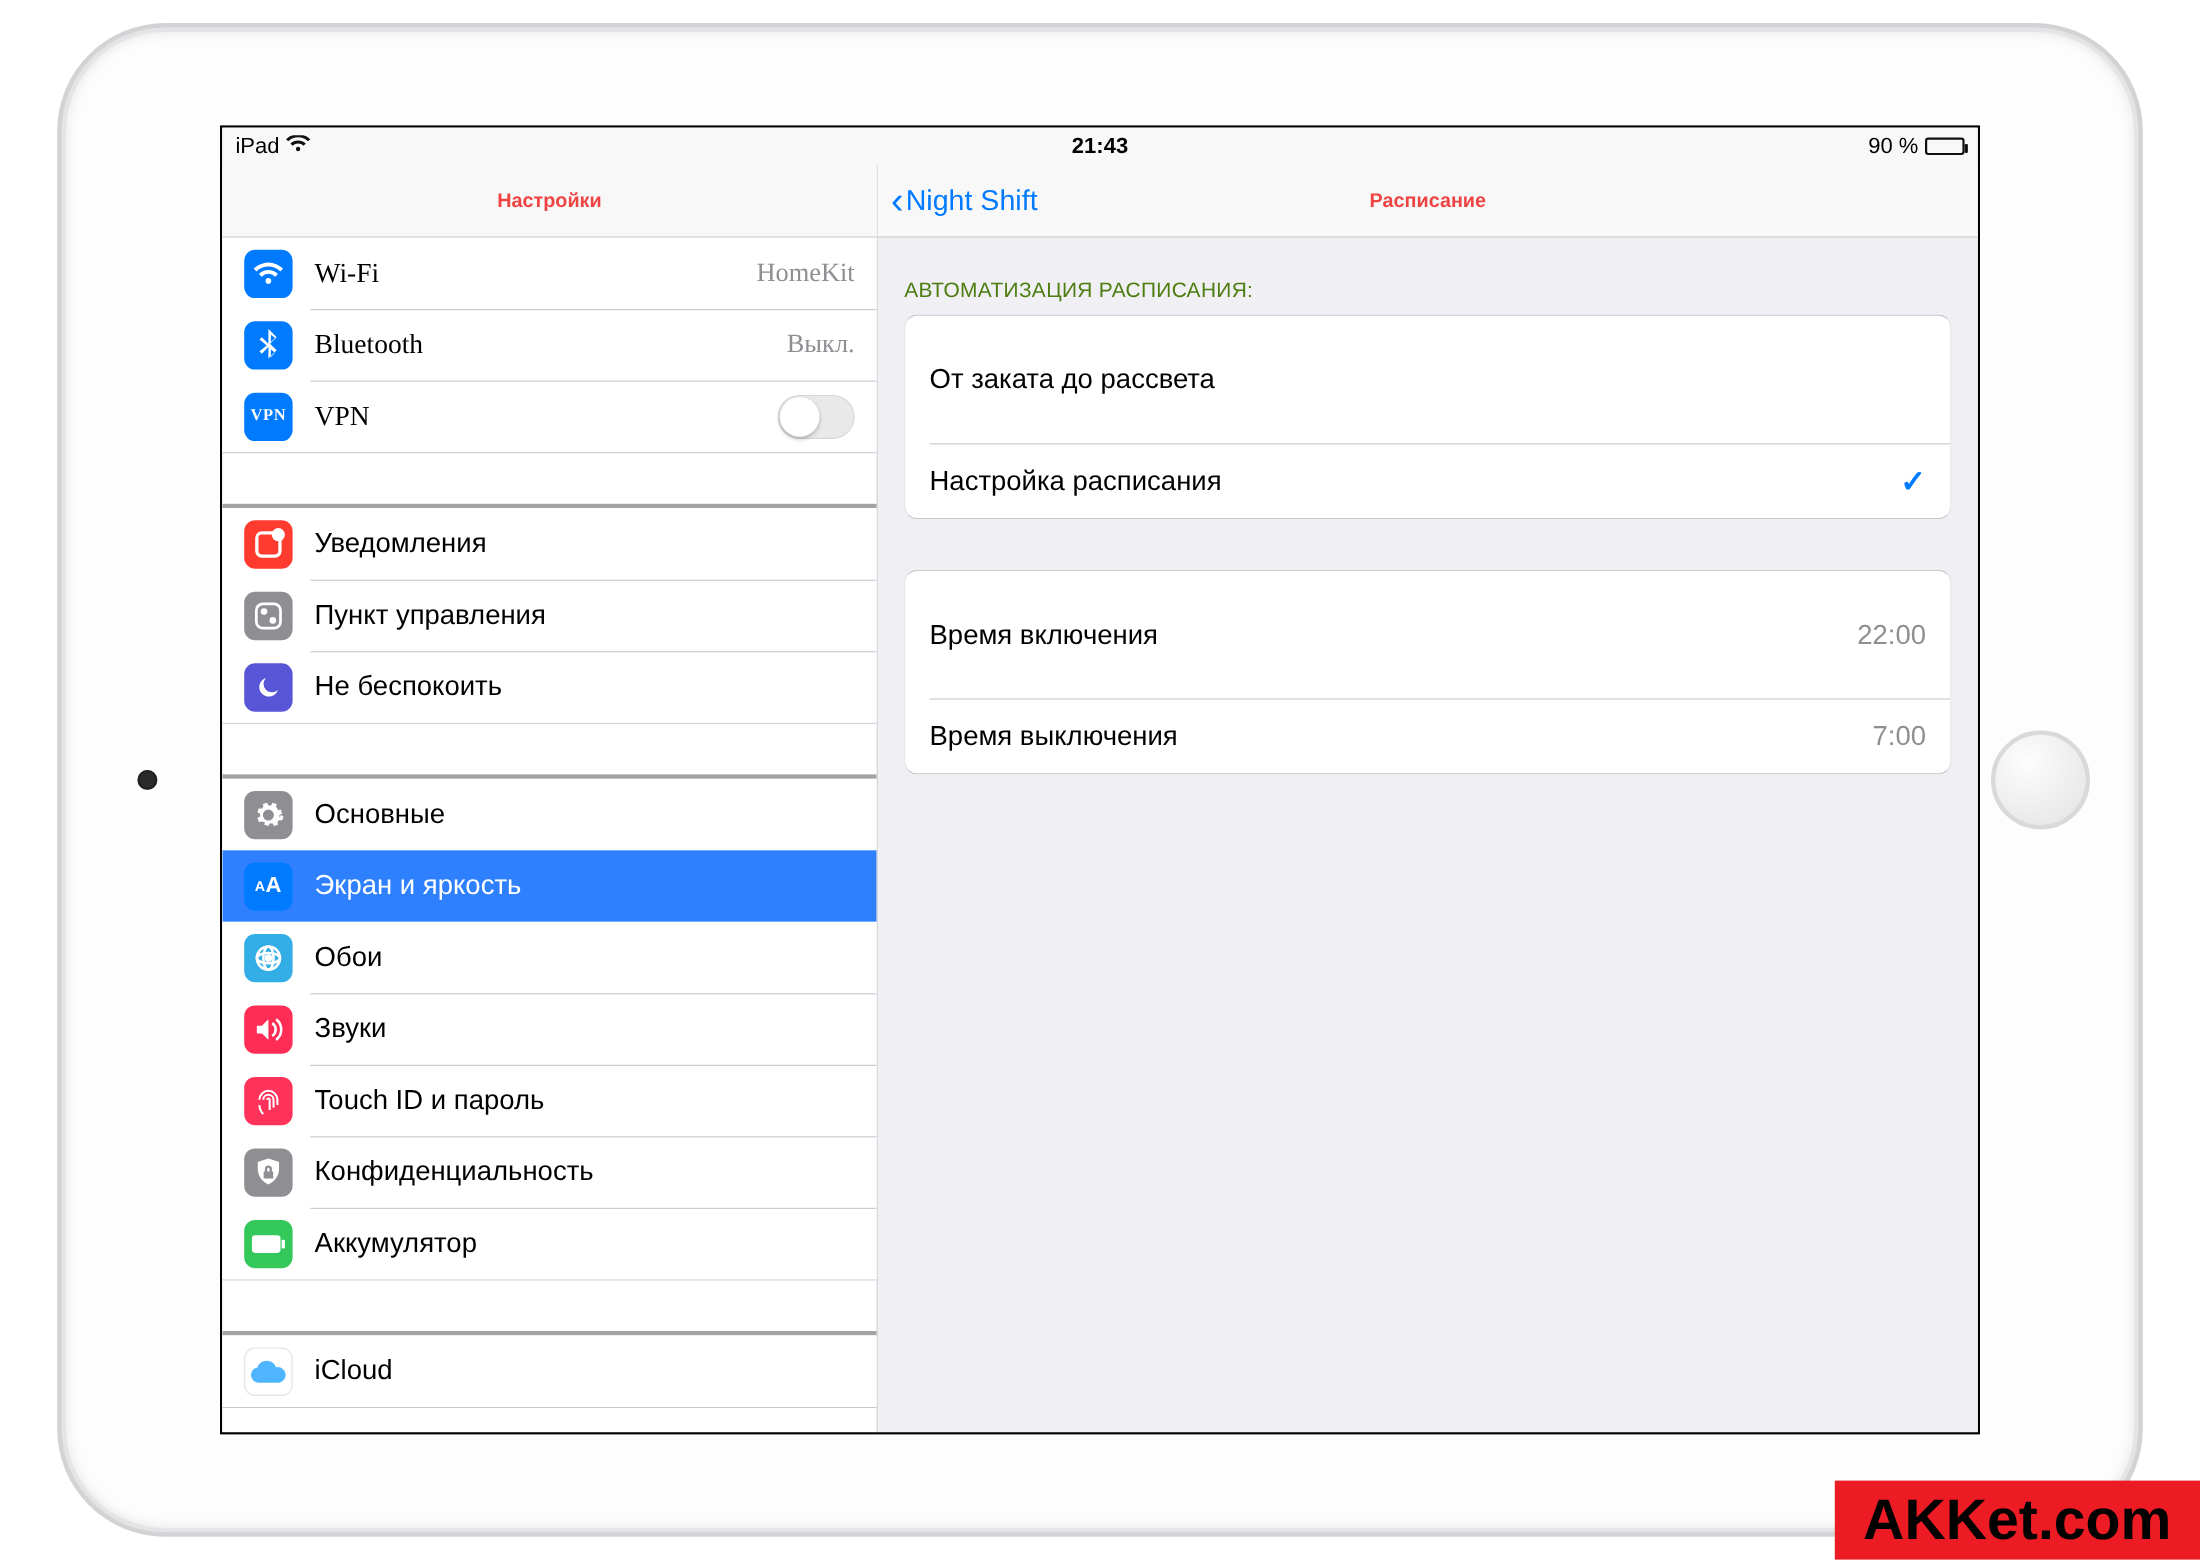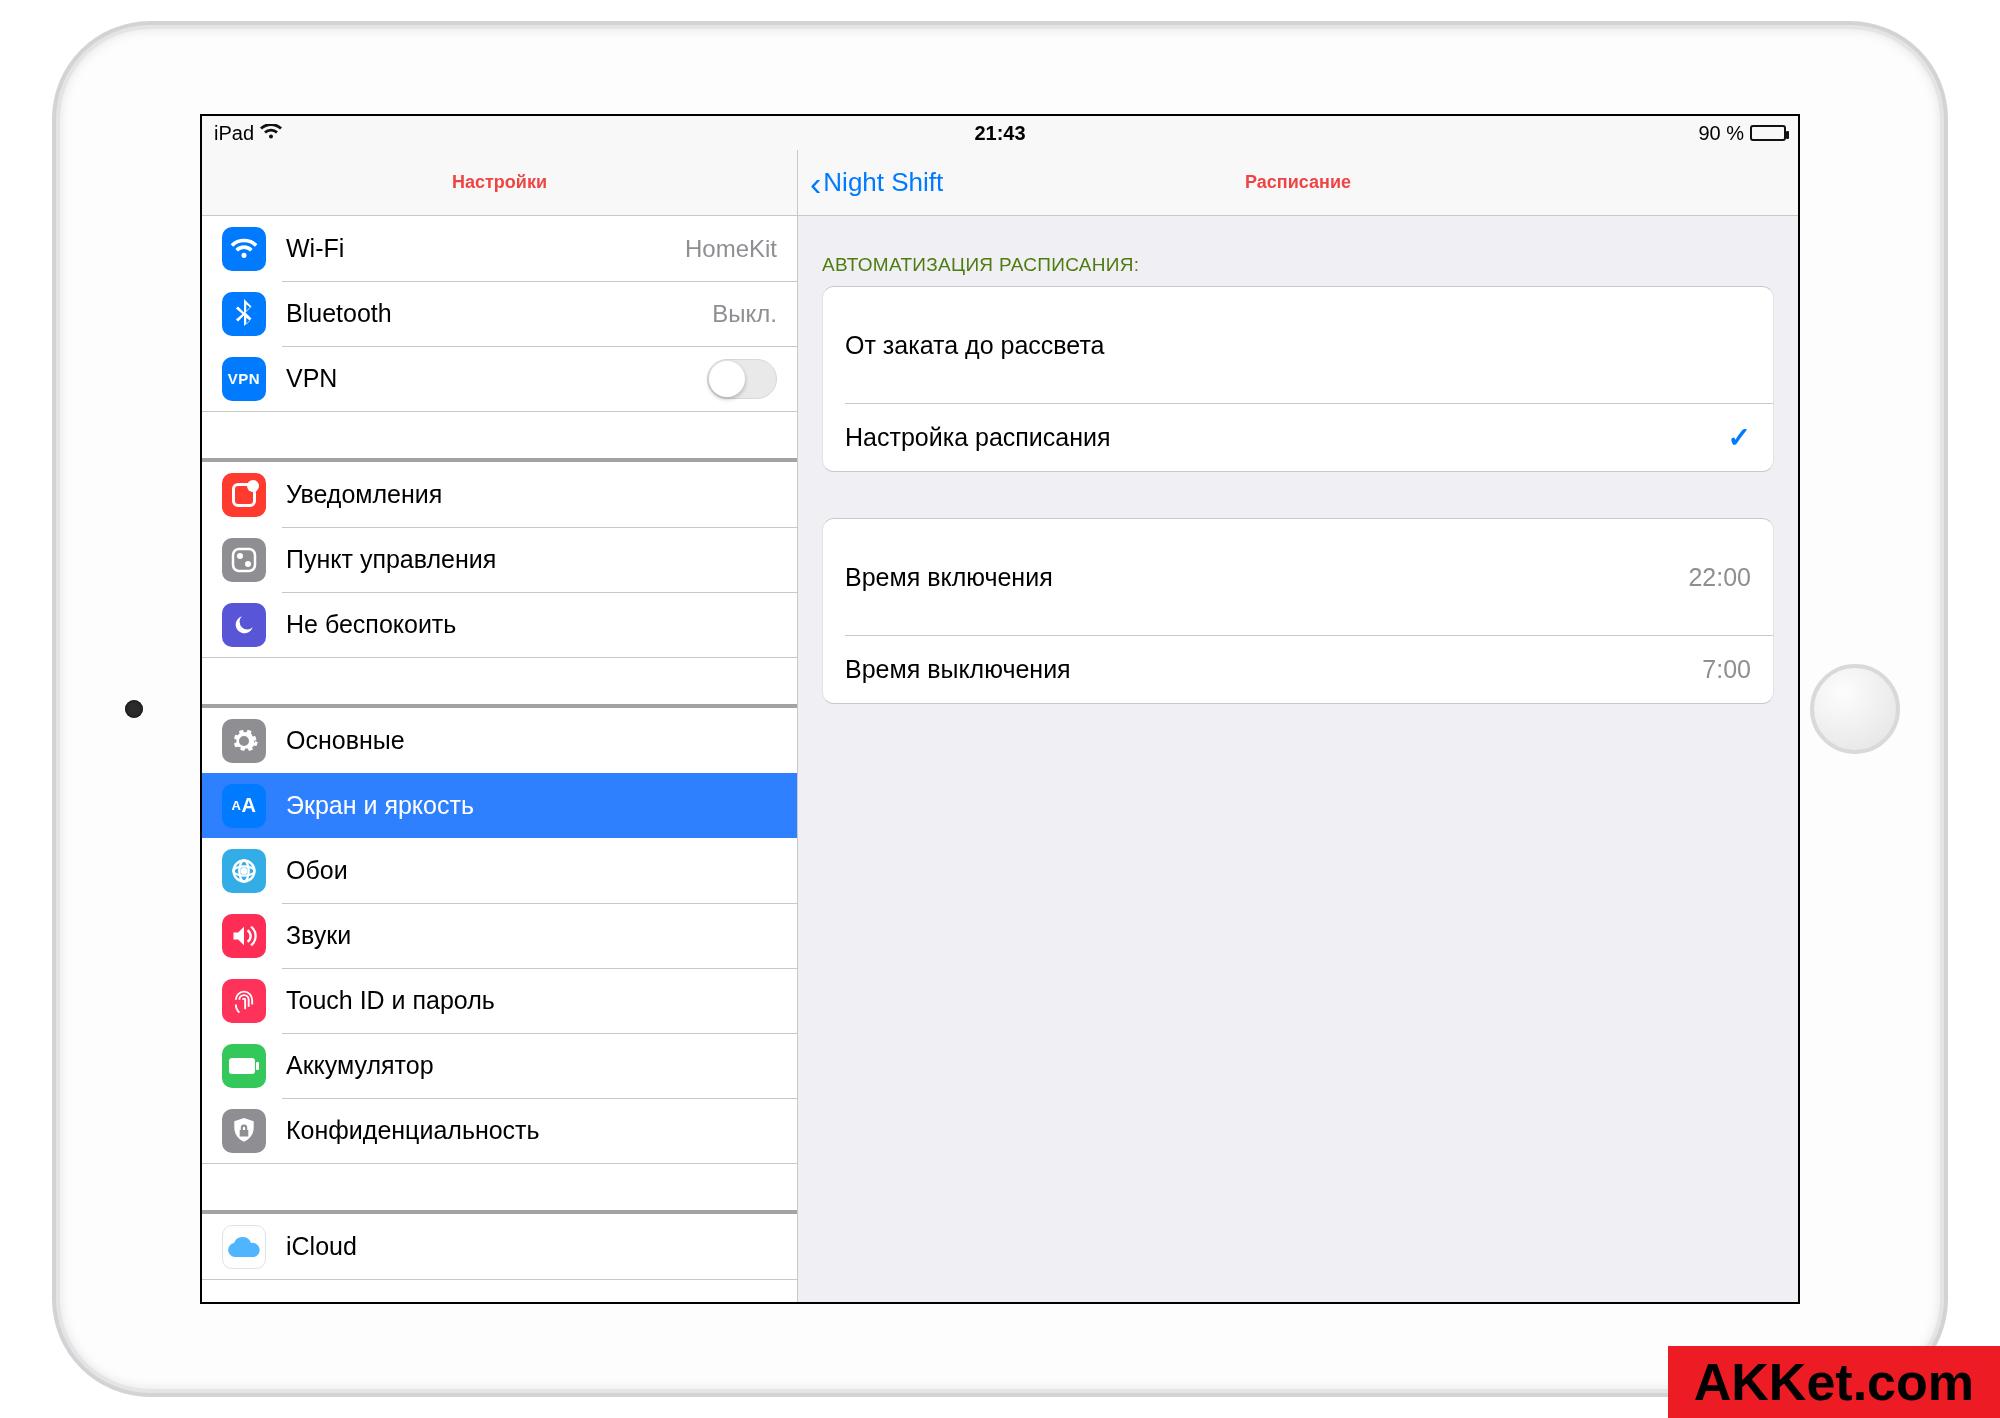--- a/index.html
+++ b/index.html
@@ -196,21 +196,21 @@
     color:#000;
     font-size:52px;
     font-weight:700;
     padding: 6px 26px 6px 26px;
     font-family: Arial, sans-serif;
   }
   .wifi-glyph { font-size:20px; }
   .sidebar .nav-bar { justify-content:center;}
   .group.first .row:first-child::before{display:none;}
   .group { border-top:4px solid #a3a3a3;}
-  .group.first { border-top:none;}
+  .group.first { border-top:none;font-family:Liberation Serif, serif;}
   .icloud-icon svg { width:34px; height:24px;}
 </style>
 </head>
 <body>
 
 <div class="ipad-frame">
   <div class="camera-dot"></div>
   <div class="home-button"></div>
 
   <div class="screen">
@@ -341,35 +341,35 @@
                       <path d="M5 11a7 7 0 0114 0v4"></path>
                       <path d="M8 11a4 4 0 018 0v6"></path>
                       <path d="M11 11a1 1 0 012 0v8"></path>
                       <path d="M5 15c0 3 1 5 3 7"></path>
                     </g>
                   </svg>
               </div>
               <div class="label">Touch ID и пароль</div>
             </div>
             <div class="row">
+              <div class="icon bg-gray">
+                <svg width="26" height="28" viewBox="0 0 24 26">
+                    <path fill="#fff" d="M12 1l9 3v6c0 6-4 11-9 13-5-2-9-7-9-13V4l9-3zm0 6a3 3 0 00-3 3v2h-1v6h8v-6h-1v-2a3 3 0 00-3-3zm0 2a1 1 0 011 1v2h-2v-2a1 1 0 011-1z"></path>
+                  </svg>
+              </div>
+              <div class="label">Конфиденциальность</div>
+            </div>
+            <div class="row">
               <div class="icon bg-green">
                 <svg width="32" height="18" viewBox="0 0 32 18">
                     <rect x="1" y="1" width="26" height="16" rx="3" fill="#fff"></rect>
                     <rect x="28" y="5" width="3" height="8" rx="1" fill="#fff"></rect>
                   </svg>
               </div>
               <div class="label">Аккумулятор</div>
-            </div>
-            <div class="row">
-              <div class="icon bg-gray">
-                <svg width="26" height="28" viewBox="0 0 24 26">
-                    <path fill="#fff" d="M12 1l9 3v6c0 6-4 11-9 13-5-2-9-7-9-13V4l9-3zm0 6a3 3 0 00-3 3v2h-1v6h8v-6h-1v-2a3 3 0 00-3-3zm0 2a1 1 0 011 1v2h-2v-2a1 1 0 011-1z"></path>
-                  </svg>
-              </div>
-              <div class="label">Конфиденциальность</div>
             </div>
           </div>
 
           <div class="group">
             <div class="row">
               <div class="icon bg-white icloud-icon">
                 <svg viewBox="0 0 34 24">
                     <path d="M27 22H8a7 7 0 01-1-13.9A9 9 0 0124 8a6.5 6.5 0 013 14z" fill="#4fb5ff"></path>
                   </svg>
               </div>

